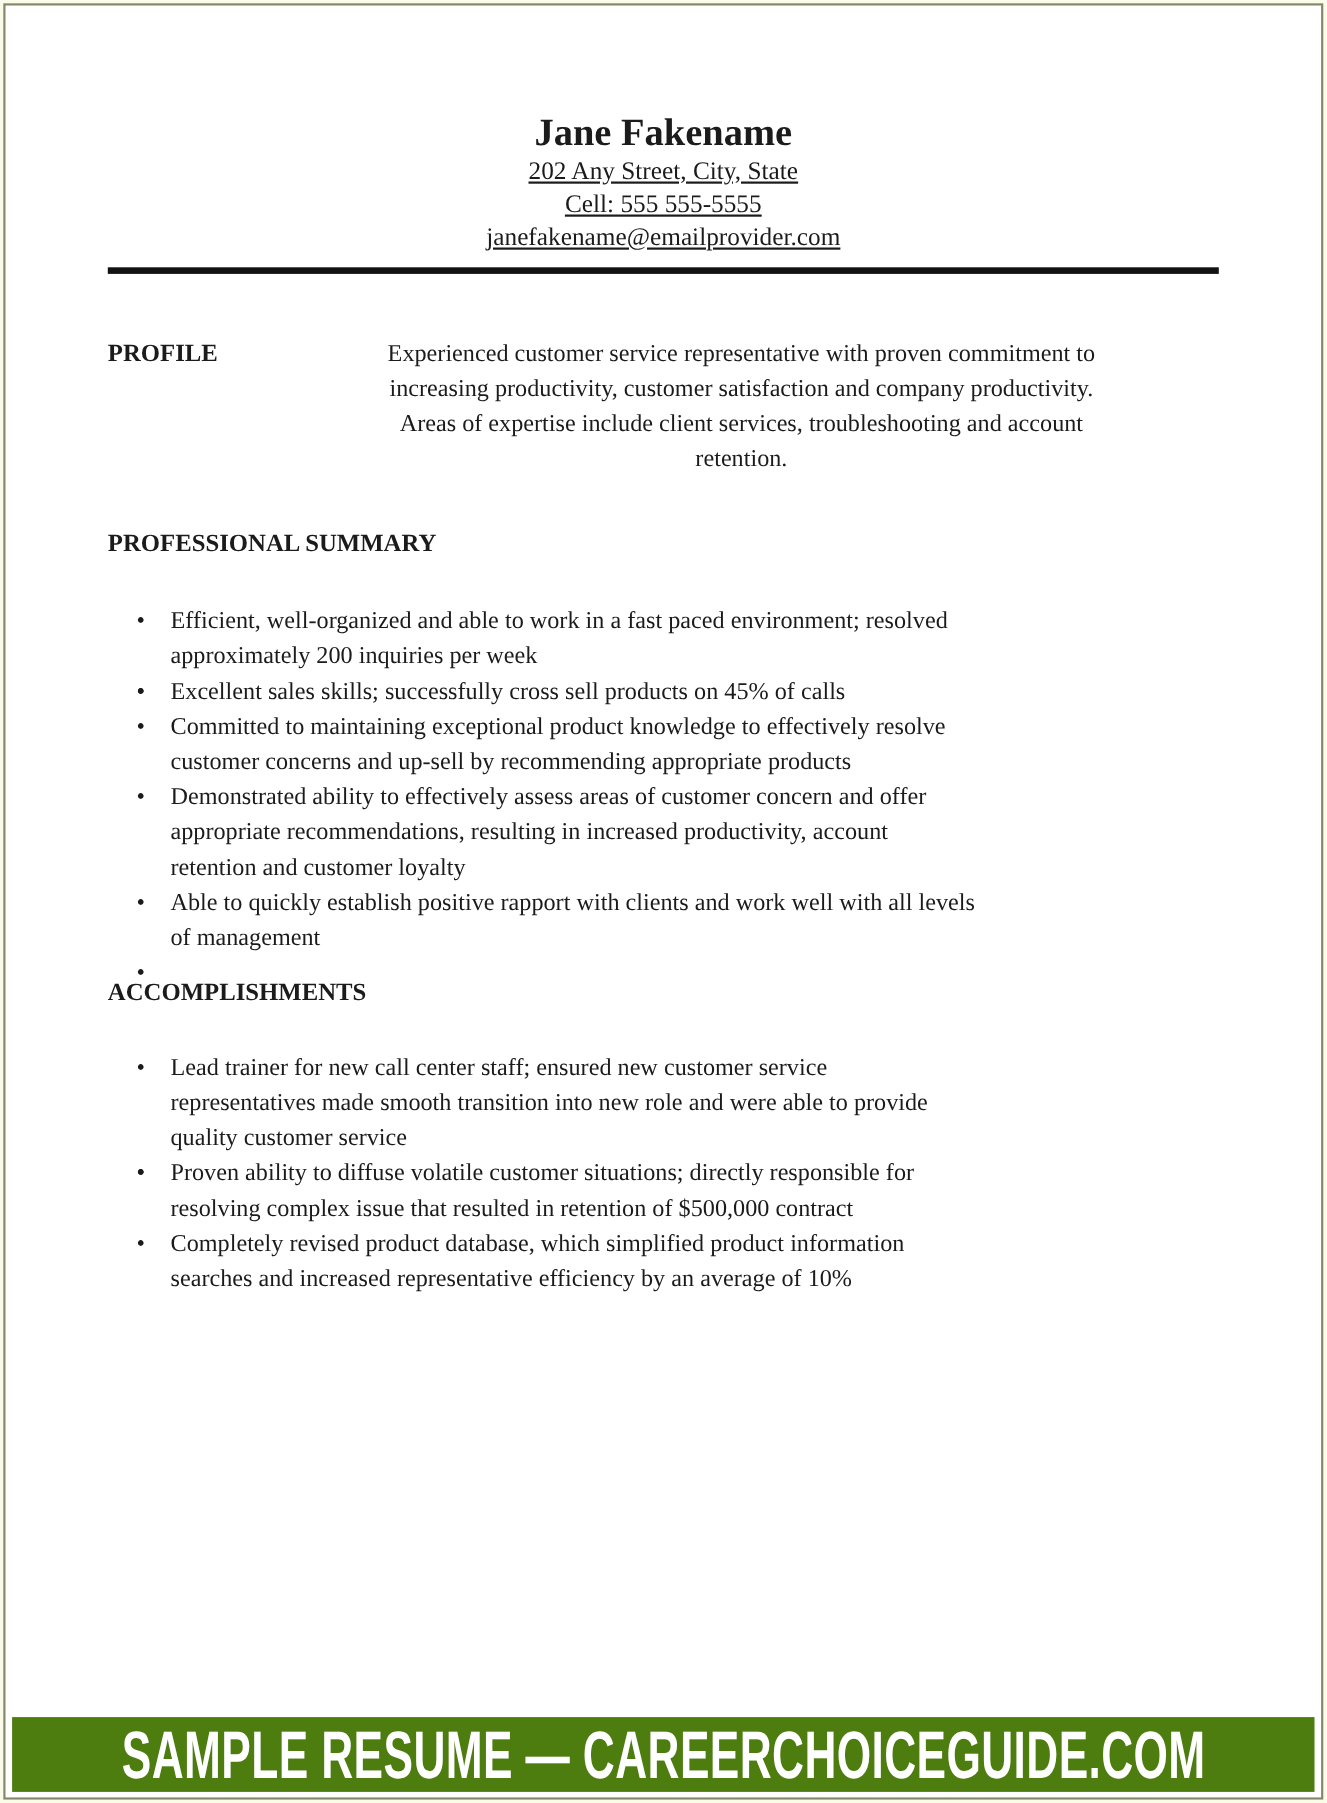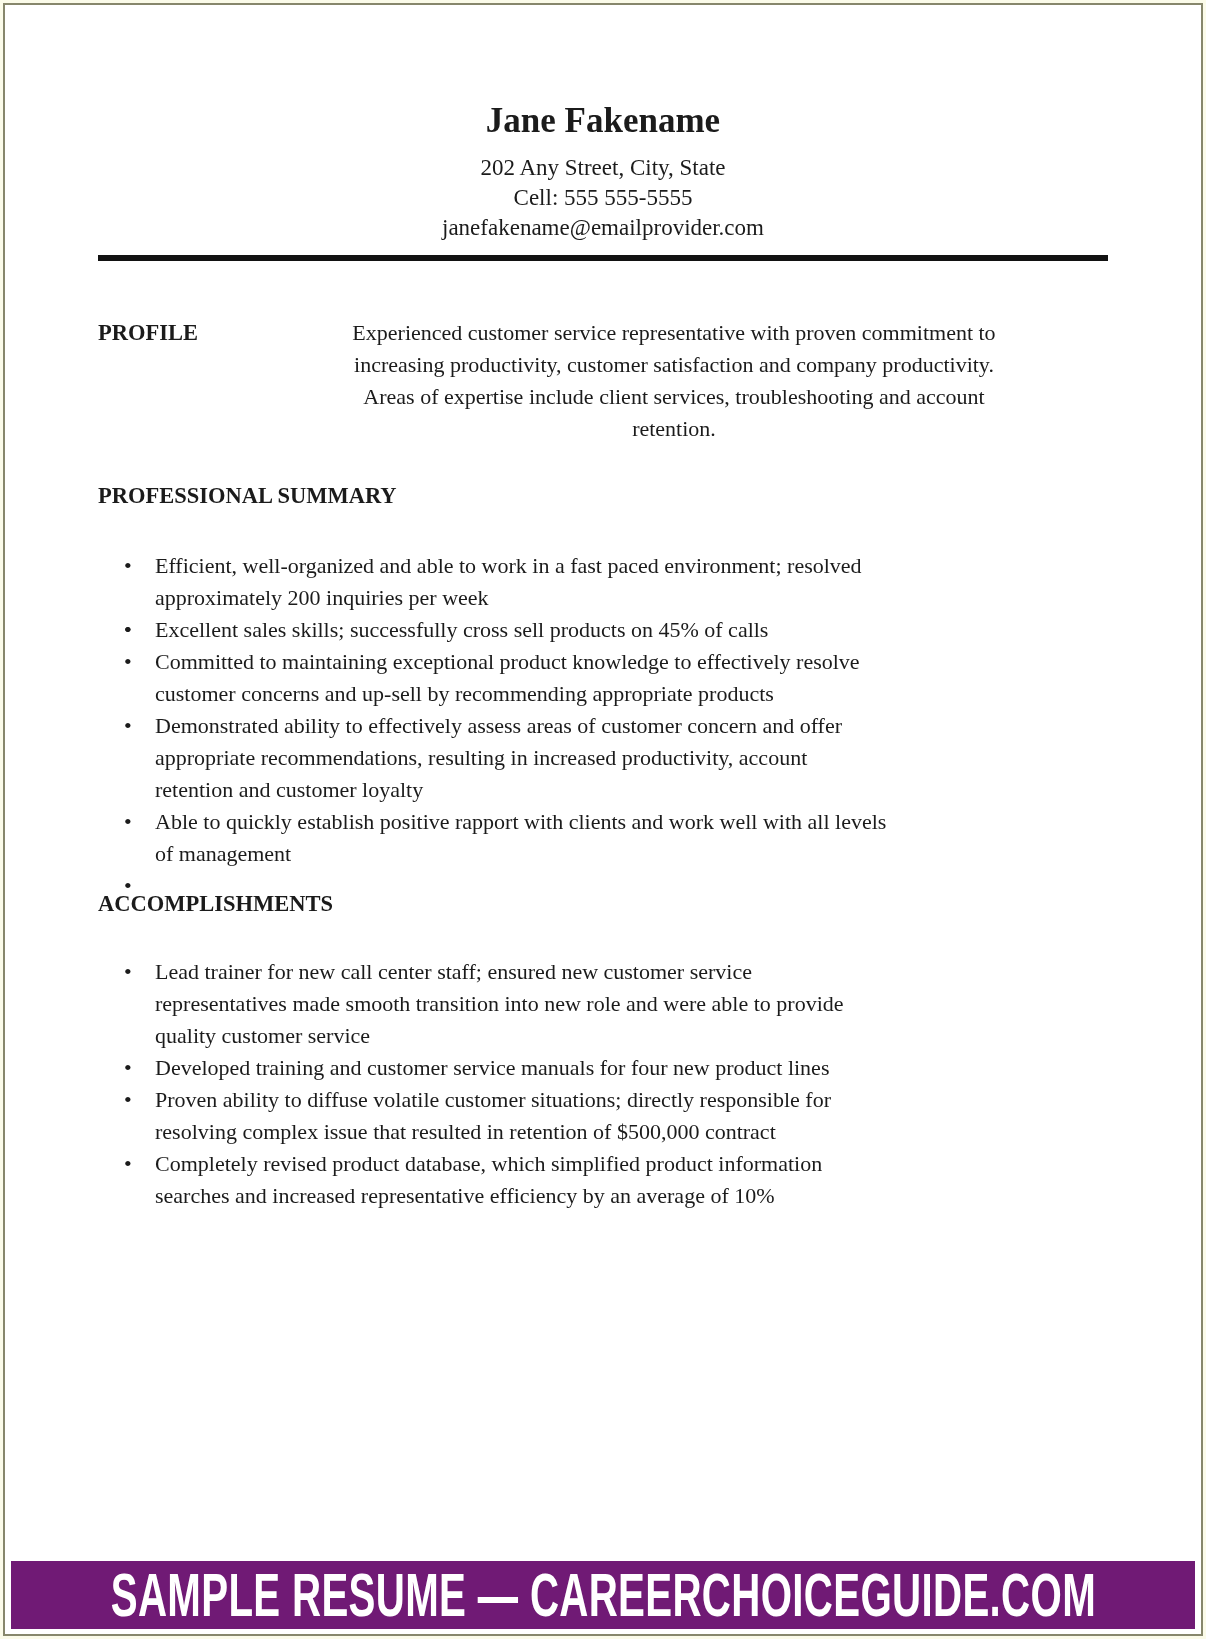--- a/index.html
+++ b/index.html
@@ -12,45 +12,45 @@
   .page { position:relative; width:1206px; height:1639px; background:#fbfbe9; overflow:hidden; }
   .frame {
     position:absolute; top:3px; left:3px; right:3px; bottom:3px;
     border:2px solid #87876c; background:#ffffff;padding-left:40px;
   }
   .content { position:absolute; top:5px; left:5px; right:5px; bottom:5px; padding:0 88px; box-sizing:border-box; }
 
   
   .header { text-align:center; padding-top:91px; }
   .name { font-size:35px; font-weight:bold; line-height:40px; }
-  .contact { margin-top:12px; }
+  .contact { margin-top:0;text-decoration:underline; }
   .contact-line { font-size:23px; line-height:30px; }
 
   .rule { margin-top:12px; height:6px; background:#121212; }
 
   
   .profile-row { display:flex; margin-top:56px; }
   .profile-label { flex:0 0 142px; font-size:22.5px; font-weight:bold; line-height:32px; }
   .profile-text { flex:1; font-size:22px; line-height:32px; white-space:pre-line;text-align:center; }
 
   .sec-heading { font-size:22.5px; font-weight:bold; line-height:32px; margin:0; }
-  .sec-heading.summary { margin-top:35px; }
+  .sec-heading.summary { margin-top:45px; }
   .sec-heading.accomplishments { margin-top:18px; }
 
   ul.bullets { list-style:none; margin:0; padding:0; }
   ul.bullets.summary { margin-top:38px; }
   ul.bullets.accomplishments { margin-top:36px; }
   ul.bullets li { position:relative; padding-left:57px; font-size:22px; line-height:32px; }
   ul.bullets .marker { position:absolute; left:26px; top:0; }
   ul.bullets .btext { white-space:pre-line; }
 
   
   .banner {
     position:absolute; left:1px; right:1px; top:1551px; bottom:0;
-    background:#701a75;
+    background:#4d7c0f;
     display:flex; align-items:center; justify-content:center;
     overflow:hidden;
   }
   .banner-text {
     display:inline-block;
     font-family:"Liberation Sans","DejaVu Sans",sans-serif;
     font-weight:bold;
     font-size:61px;
     color:#ffffff;
     white-space:nowrap;
@@ -108,21 +108,21 @@
           <li><span class="marker">•</span></li>
         </ul>
 
       <h2 class="sec-heading accomplishments">ACCOMPLISHMENTS</h2>
       <ul class="bullets accomplishments">
 
           <li><span class="marker">•</span><span class="btext">Lead trainer for new call center staff; ensured new customer service
 representatives made smooth transition into new role and were able to provide
 quality customer service</span></li>
 
-          <li><span class="marker">•</span><span class="btext">Developed training and customer service manuals for four new product lines</span></li>
+          <li><span class="marker">•</span></li>
 
           <li><span class="marker">•</span><span class="btext">Proven ability to diffuse volatile customer situations; directly responsible for
 resolving complex issue that resulted in retention of $500,000 contract</span></li>
 
           <li><span class="marker">•</span><span class="btext">Completely revised product database, which simplified product information
 searches and increased representative efficiency by an average of 10%</span></li>
         </ul>
 
       <div class="banner">
         <span class="banner-text">SAMPLE RESUME — CAREERCHOICEGUIDE.COM</span>

